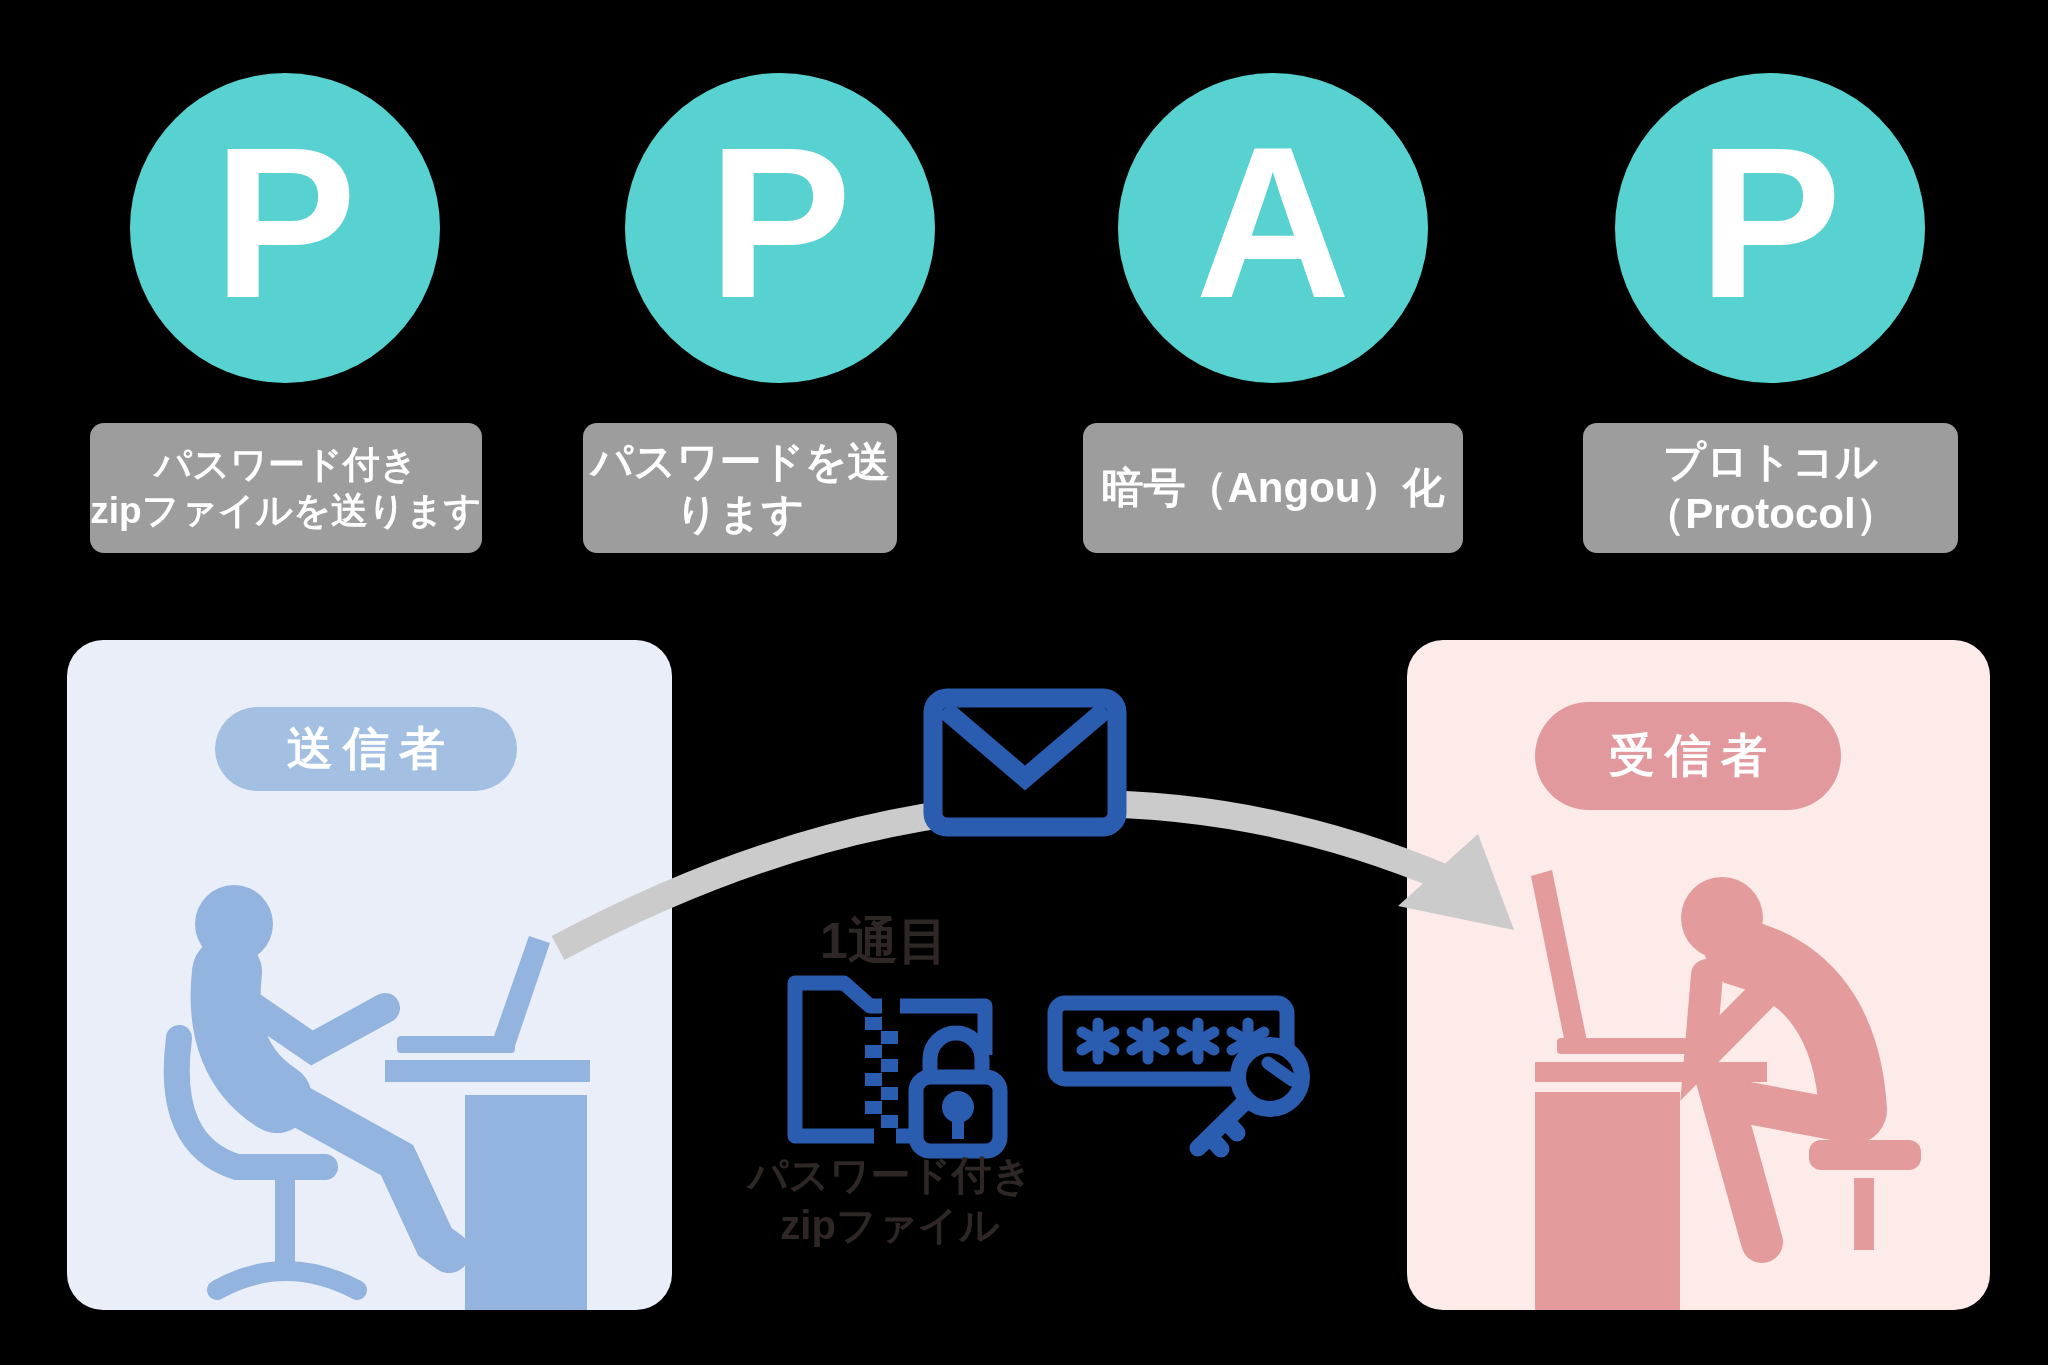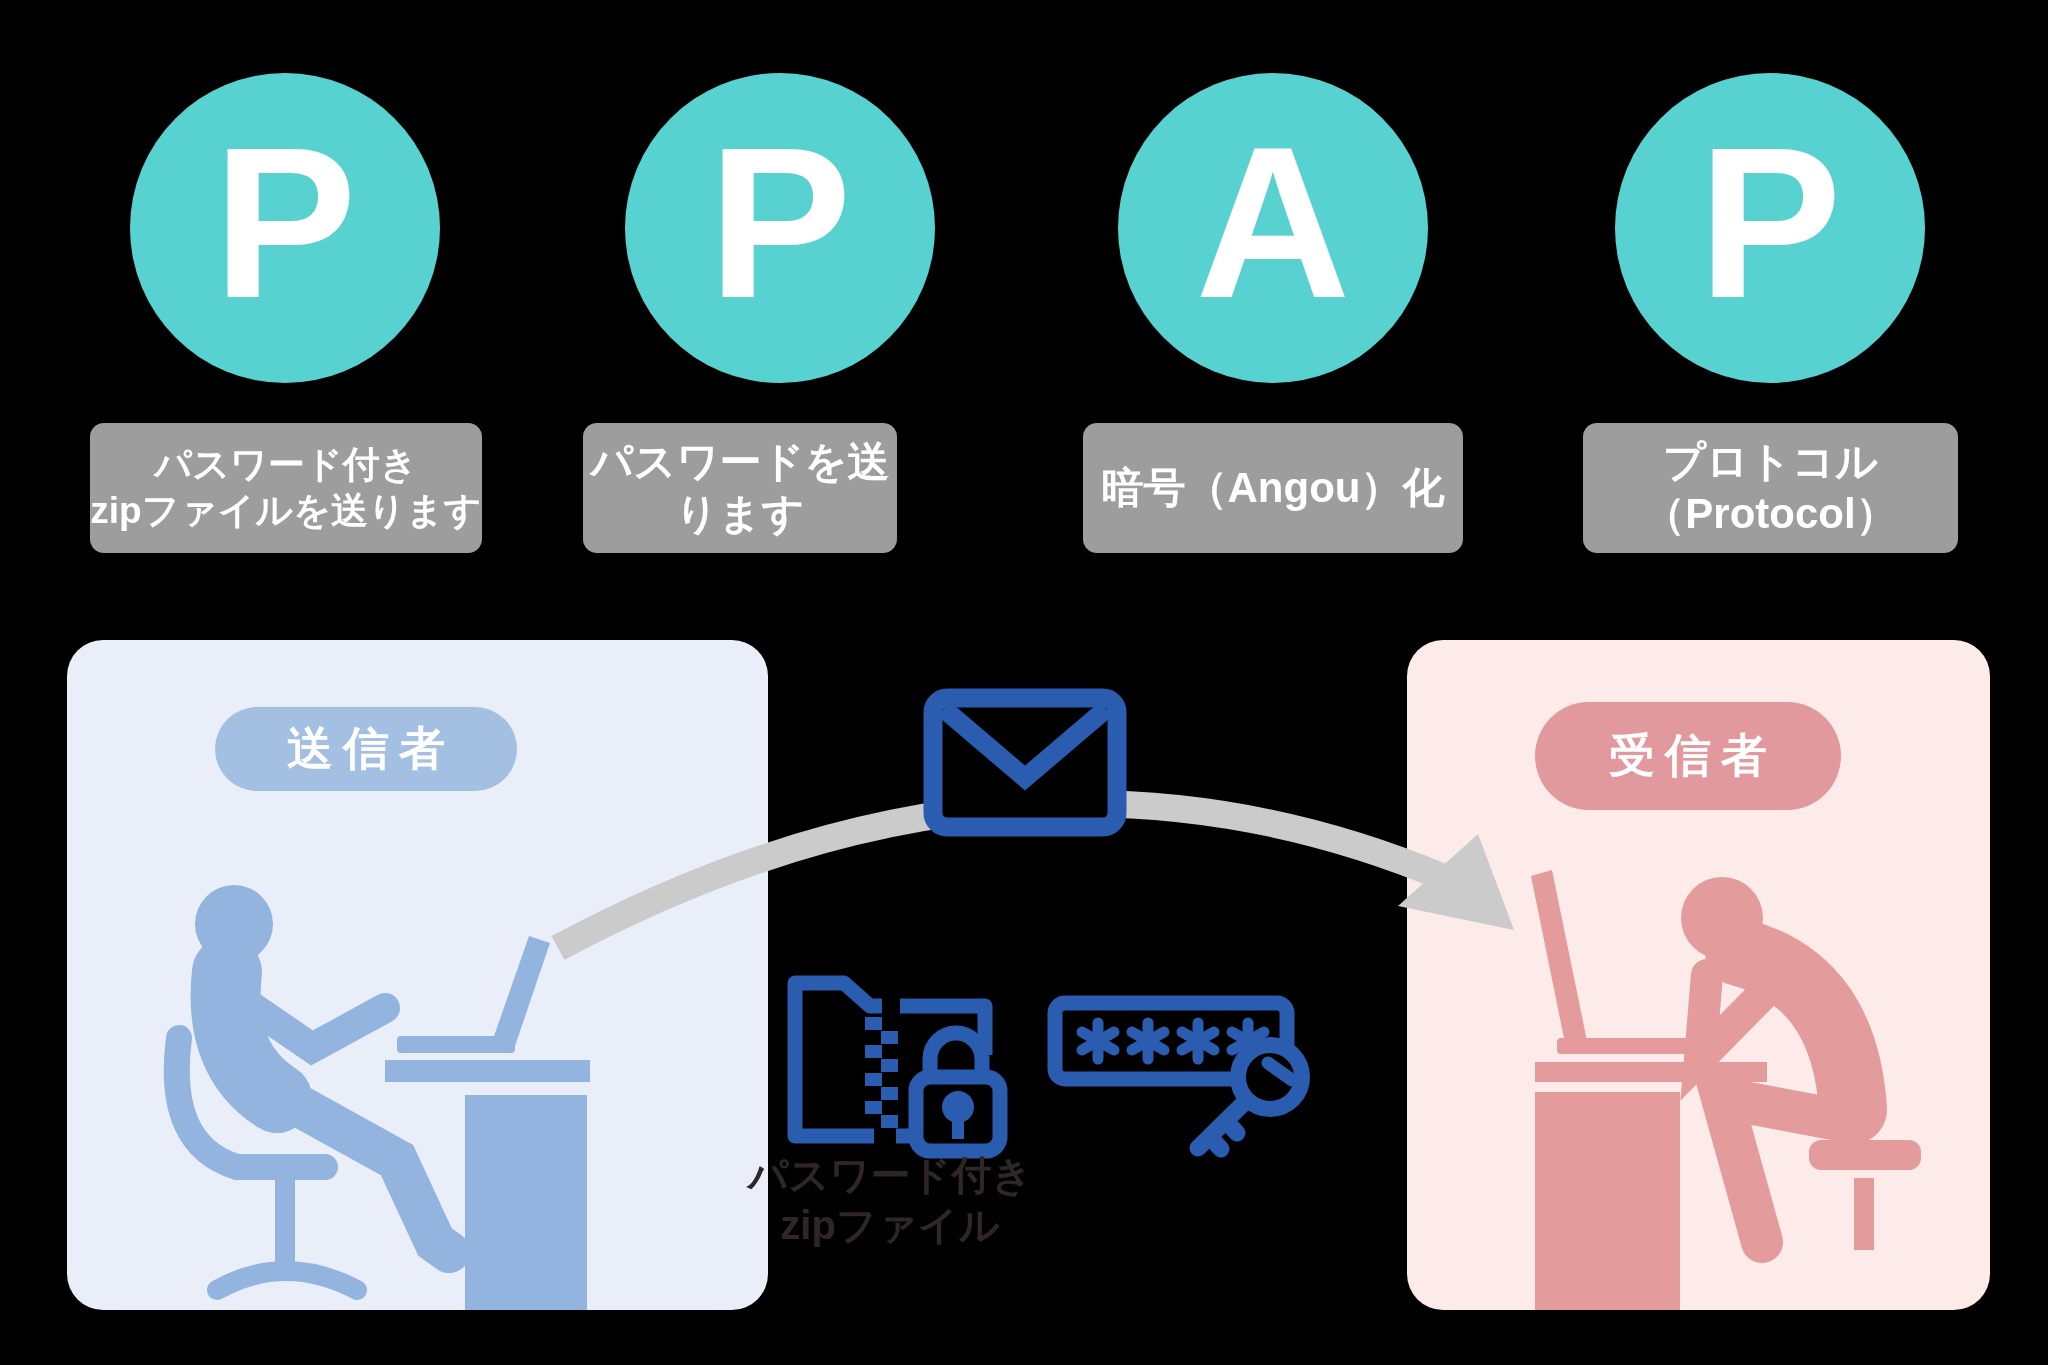--- a/index.html
+++ b/index.html
@@ -19,21 +19,21 @@
   }
   .label-box{
     position:absolute;top:423px;height:130px;border-radius:14px;background:#9d9d9d;
     display:flex;align-items:center;justify-content:center;text-align:center;
   }
   .label-box .label-text{
     color:#ffffff;font-weight:700;white-space:pre-line;line-height:1.25;
   }
   
   .party-box{position:absolute;top:640px;height:670px;border-radius:36px;}
-  .sender-box{left:67px;width:701px;background:#e9eef8;}
+  .sender-box{left:67px;width:605px;background:#e9eef8;}
   .receiver-box{left:1407px;width:583px;background:#fcebe9;}
   .pill{
     position:absolute;border-radius:999px;display:flex;align-items:center;justify-content:center;
     color:#fff;font-weight:700;font-size:46px;letter-spacing:10px;text-indent:10px;
   }
   .sender-pill{left:148px;top:67px;width:302px;height:84px;background:#a3bfe1;}
   .receiver-pill{left:128px;top:62px;width:306px;height:108px;background:#e2999d;}
   .dark-title{
     position:absolute;color:#2f2725;font-weight:800;font-size:50px;text-align:center;
   }
@@ -132,20 +132,21 @@
   <svg class="abs" style="left:0;top:0" width="2048" height="1365" viewBox="0 0 2048 1365">
     <path d="M558,948 Q1020,700 1445,878" fill="none" stroke="#cbcbcb" stroke-width="27"></path>
     <polygon points="1514,930 1478,834 1398,906" fill="#cbcbcb"></polygon>
   </svg>
 
   <svg class="abs" style="left:920px;top:685px" width="210" height="155" viewBox="0 0 210 155">
     <rect x="13" y="13" width="184" height="129" rx="14" fill="#000000" stroke="#2a5caf" stroke-width="19"></rect>
     <path d="M24,24 L105,93 L186,24" fill="none" stroke="#2a5caf" stroke-width="19" stroke-linejoin="miter"></path>
   </svg>
 
+  <div class="dark-title" style="left:784px;top:908px;width:200px">1通目</div>
 
   <svg class="abs" style="left:770px;top:955px" width="240" height="210" viewBox="0 0 240 210">
     <g fill="none" stroke="#2a5caf" stroke-width="15" stroke-linejoin="round">
 
       <path d="M104,181 L25,181 L25,28 L74,28 L100,51 L112,51"></path>
 
       <path d="M130,51 L215,51 L215,100"></path>
       <path d="M126,181 L146,181"></path>
     </g>
 

